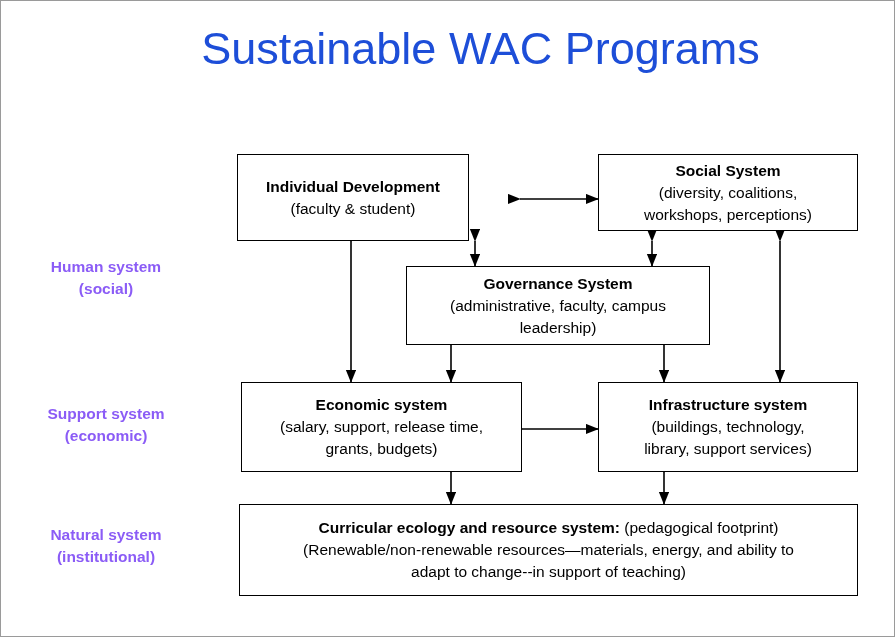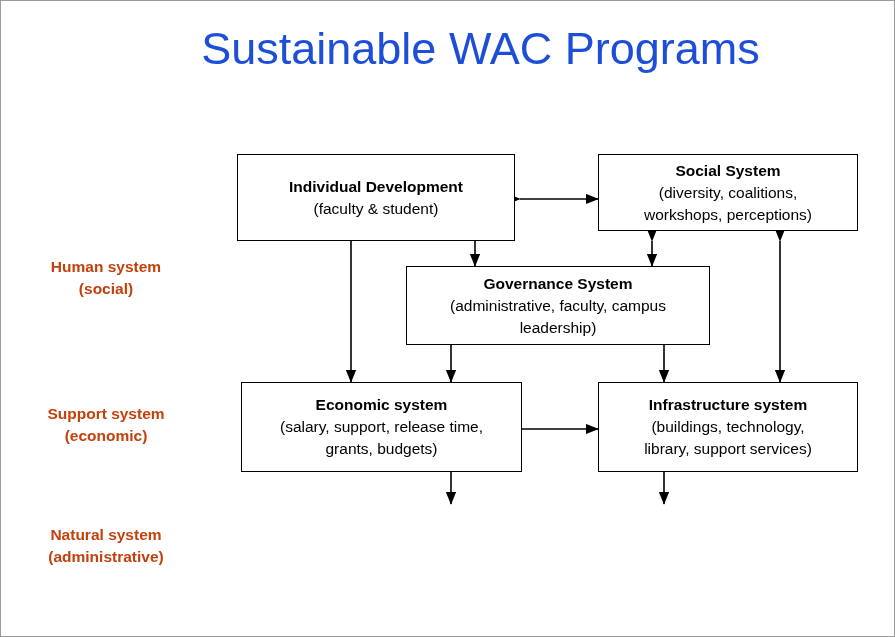--- a/index.html
+++ b/index.html
@@ -28,21 +28,21 @@
     color: #1d4ed8;
     font-weight: normal;
     letter-spacing: 0px;
     padding-left: 32px;
   }
 
   
   .row-label {
     position: absolute;
     text-align: center;
-    color: #c2410c;
+    color: #8b5cf6;
     font-size: 15.5px;
     line-height: 22px;
   }
   .row-label .lbl-main { font-weight: bold; display: block; }
   .row-label .lbl-sub  { font-weight: bold; display: block; }
 
   
   .box {
     position: absolute;
     border: 1.5px solid #000000;
@@ -114,24 +114,24 @@
     <span class="lbl-sub">(social)</span>
   </div>
 
   <div class="row-label" style="left:10px; top:402px; width:190px;">
     <span class="lbl-main">Support system</span>
     <span class="lbl-sub">(economic)</span>
   </div>
 
   <div class="row-label" style="left:10px; top:523px; width:190px;">
     <span class="lbl-main">Natural system</span>
-    <span class="lbl-sub">(administrative)</span>
+    <span class="lbl-sub">(institutional)</span>
   </div>
 
-  <div class="box" style="left:236px; top:153px; width:278px; height:87px;">
+  <div class="box" style="left:236px; top:153px; width:232px; height:87px;">
     <span class="b-line b-title">Individual Development</span>
     <span class="b-line b-sub">(faculty &amp; student)</span>
   </div>
 
   <div class="box" style="left:597px; top:153px; width:260px; height:77px;">
     <span class="b-line b-title">Social System</span>
     <span class="b-line b-sub">(diversity, coalitions,</span>
     <span class="b-line b-sub">workshops, perceptions)</span>
   </div>
 
@@ -146,14 +146,21 @@
     <span class="b-line b-sub">(salary, support, release time,</span>
     <span class="b-line b-sub">grants, budgets)</span>
   </div>
 
   <div class="box" style="left:597px; top:381px; width:260px; height:90px;">
     <span class="b-line b-title">Infrastructure system</span>
     <span class="b-line b-sub">(buildings, technology,</span>
     <span class="b-line b-sub">library, support services)</span>
   </div>
 
+  <div class="box" style="left:238px; top:503px; width:619px; height:92px;">
+    <span class="b-line">
+      <b>Curricular ecology and resource system:</b><span> (pedagogical footprint)</span>
+    </span>
+    <span class="b-line b-sub">(Renewable/non-renewable resources—materials, energy, and ability to</span>
+    <span class="b-line b-sub">adapt to change--in support of teaching)</span>
+  </div>
 
 </div>
 
 </body></html>

